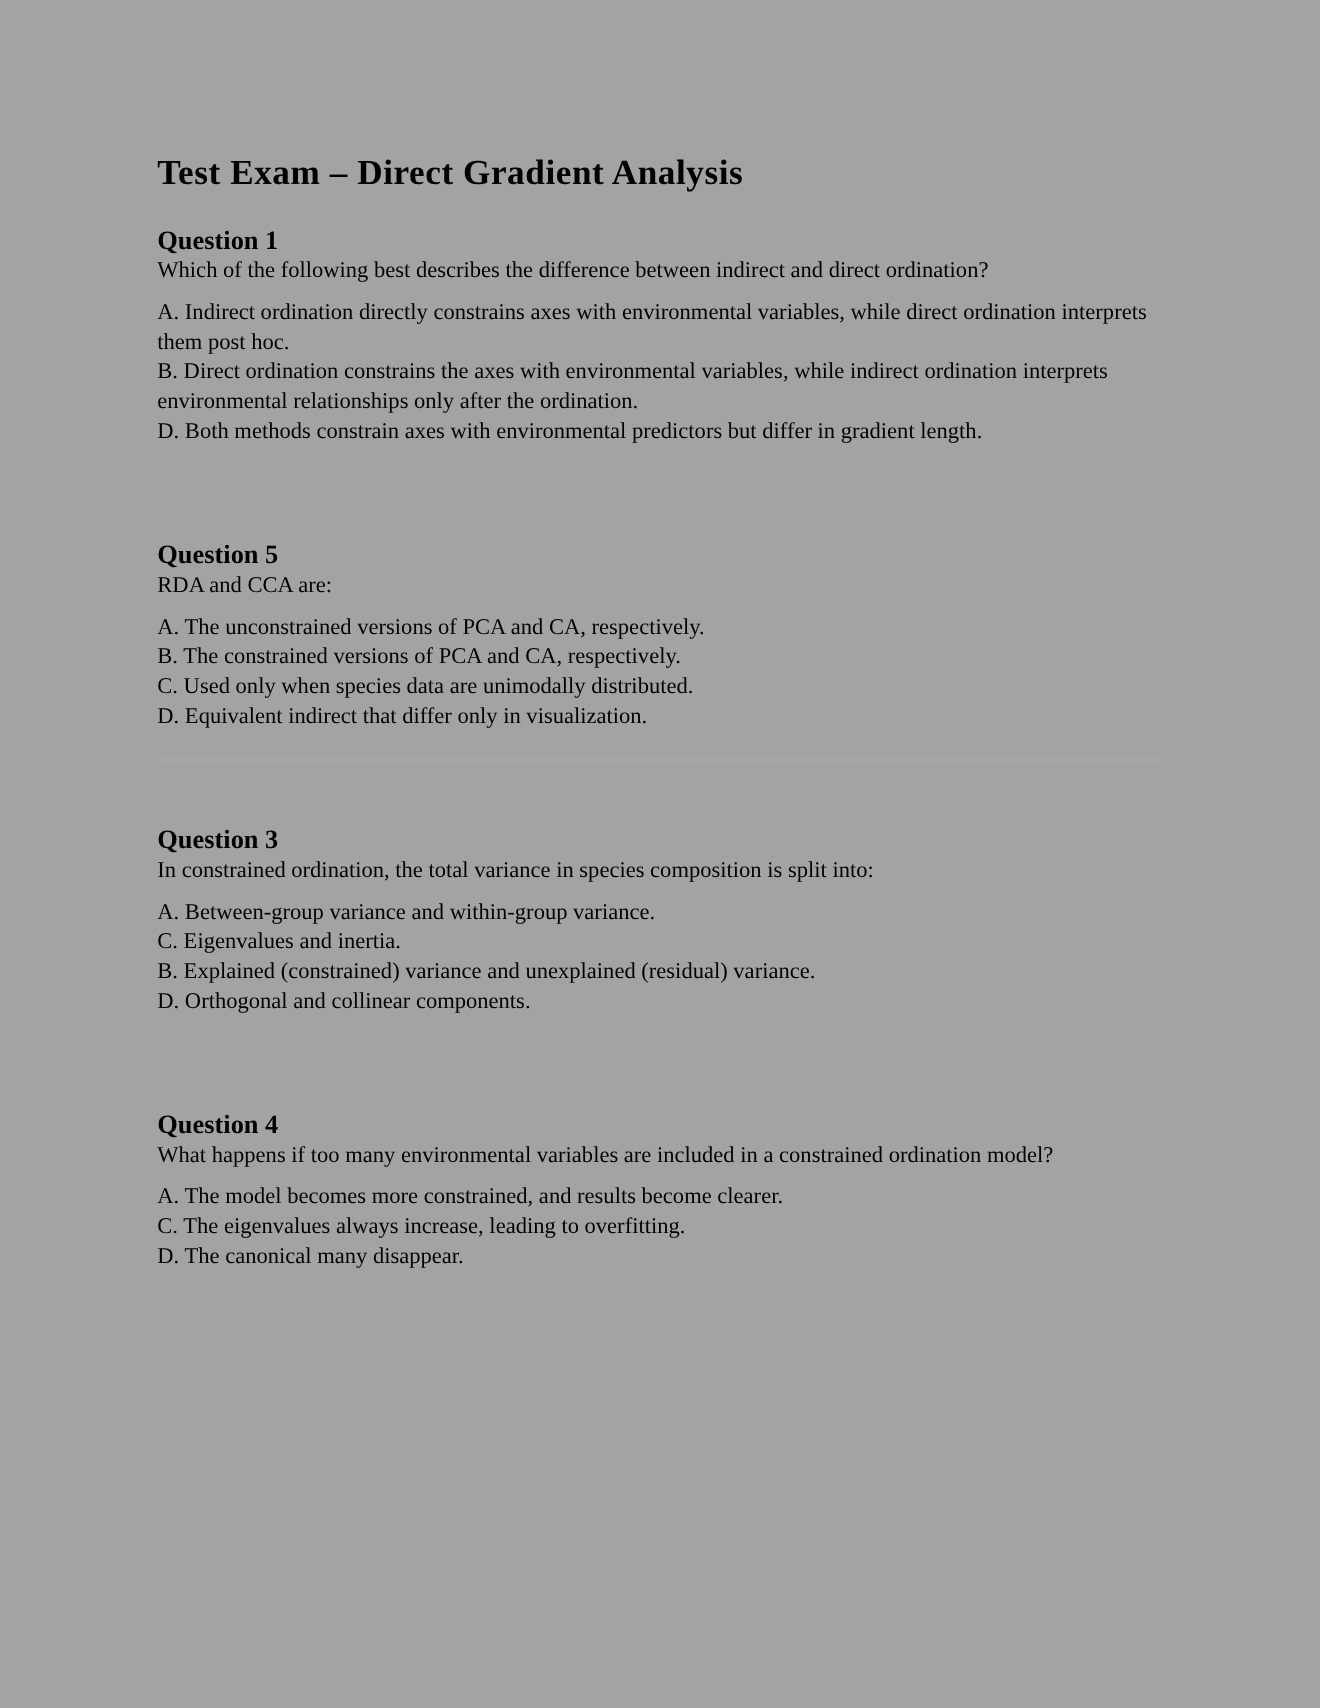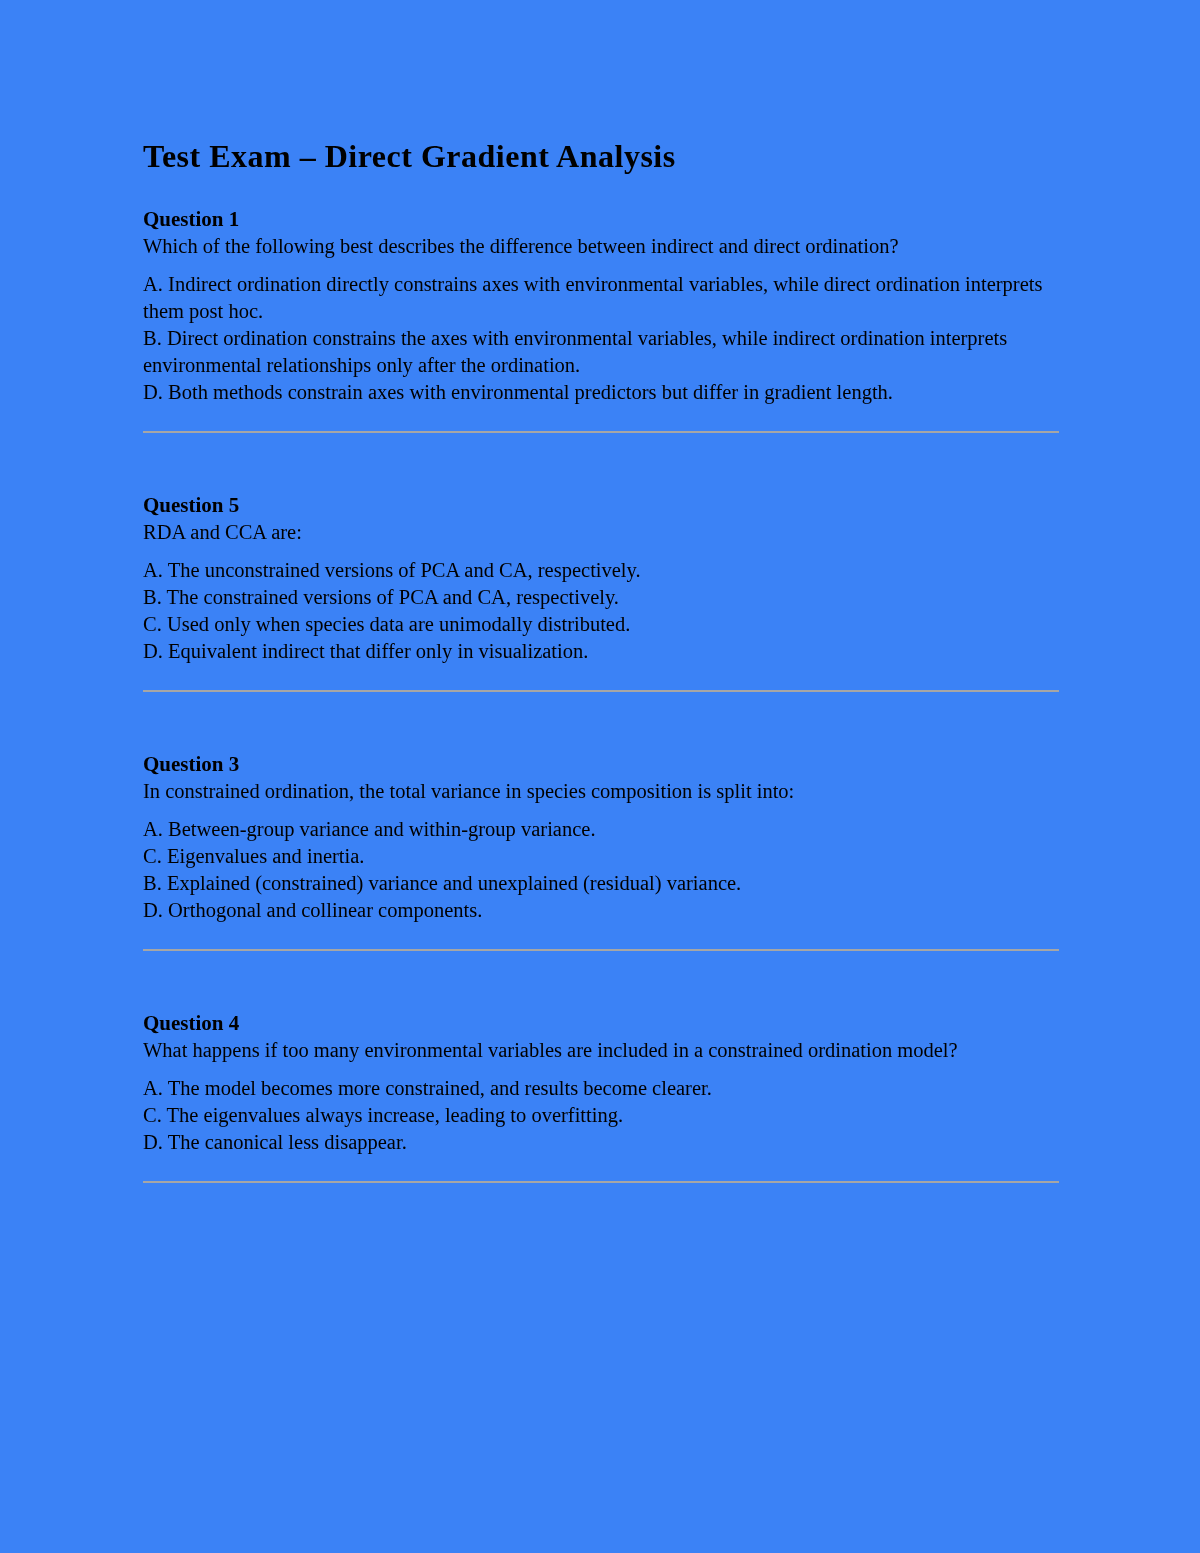--- a/index.html
+++ b/index.html
@@ -11,37 +11,37 @@
     width: 1200px;
     height: 1553px;
     font-family: "Liberation Serif", serif;
     color: #000000;
   }
   .page {
     box-sizing: border-box;
     width: 1200px;
     height: 1553px;
     padding: 138px 141px 0 143px;
-    background: #3b82f6;
+    background: #a3a3a3;
     overflow: hidden;
   }
   .doc-title {
     font-size: 32px;
     font-weight: bold;
     line-height: 1.18;
     margin: 0 0 30px 0;
     letter-spacing: 0.5px;
   }
   .question-block {
     font-size: 20.5px;
     line-height: 27px;
   }
   .q-heading {
     font-weight: bold;
-    font-size: 21px;
+    font-size: 24px;
   }
   .q-prompt {
     margin: 0;
   }
   .q-options {
     margin-top: 11px;
   }
   .q-option {
     margin: 0;
   }
@@ -96,19 +96,19 @@
   </section>
 
   <hr class="divider">
 
   <section class="question-block">
     <div class="q-heading">Question 4</div>
     <p class="q-prompt">What happens if too many environmental variables are included in a constrained ordination model?</p>
     <div class="q-options">
       <p class="q-option">A. The model becomes more constrained, and results become clearer.</p>
       <p class="q-option">C. The eigenvalues always increase, leading to overfitting.</p>
-      <p class="q-option">D. The canonical less disappear.</p>
+      <p class="q-option">D. The canonical many disappear.</p>
     </div>
   </section>
 
   <hr class="divider">
 
 </div>
 
 </body></html>

